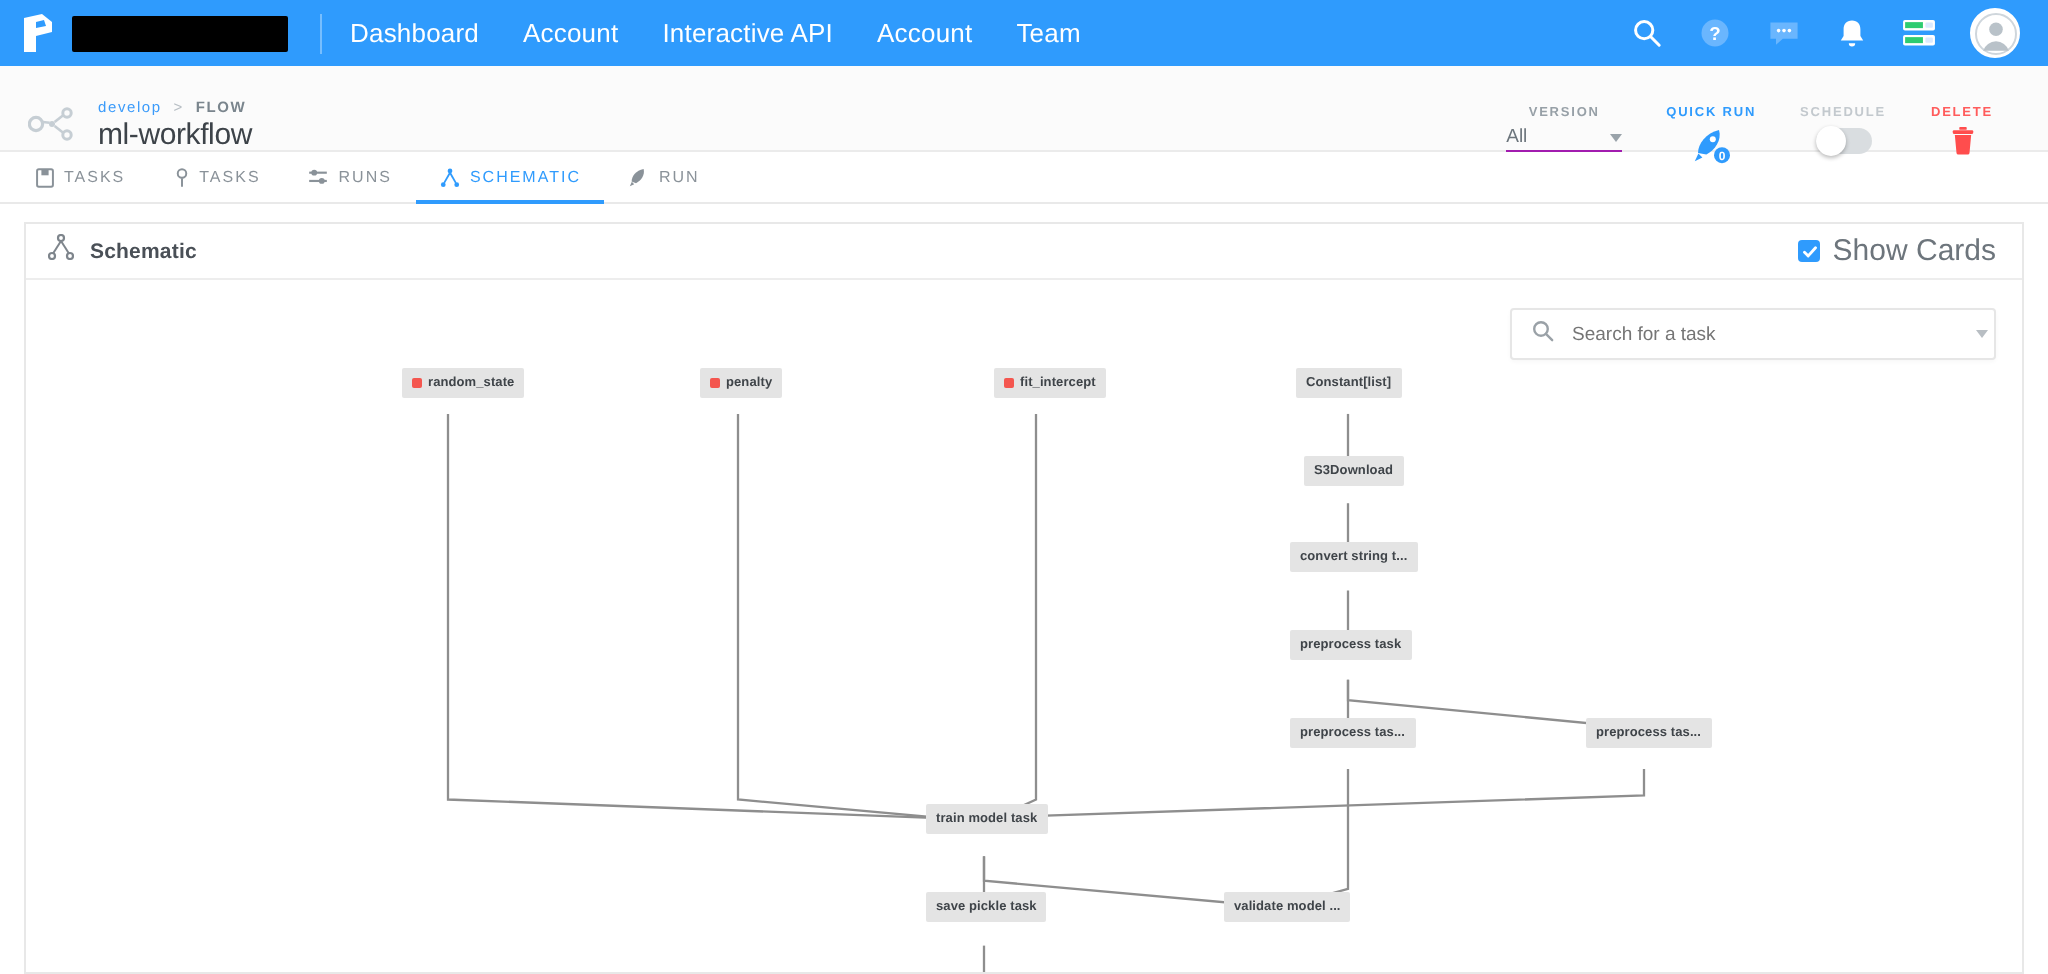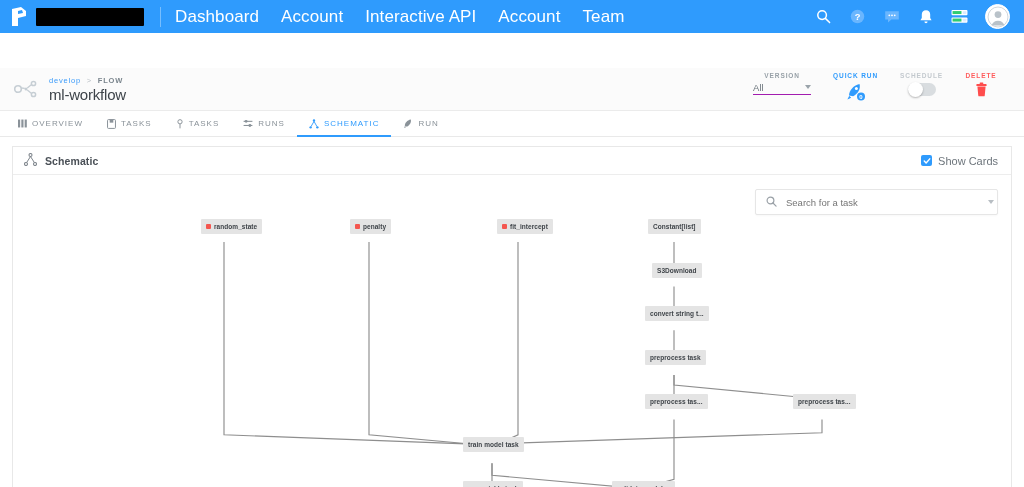--- a/index.html
+++ b/index.html
@@ -33,21 +33,21 @@
     border-radius: 1px;
   }
   .navdiv {
     width: 1px; height: 20px;
     background: rgba(255,255,255,0.35);
     margin: 0 14px 0 16px;
   }
   .navlinks { display: flex; align-items: center; gap: 22px; }
   .navlink {
     color: #ffffff;
-    font-size: 17px;
+    font-size: 13px;
     letter-spacing: 0.1px;
     cursor: pointer;
     white-space: nowrap;
   }
   .navright {
     margin-left: auto;
     display: flex;
     align-items: center;
     gap: 17px;
   }
@@ -66,24 +66,22 @@
     cursor: pointer;
     overflow: hidden;
   }
 
   
   .header {
     height: 43px;
     background: #fbfbfb;
     border-bottom: 1px solid #ebebeb;
     display: flex;
-    align-items: center;
-    padding: 0 16px 0 14px;
+    padding: 16px 16px 0 14px;
     position: relative;
-    margin-top: 35px;
   }
   .flowicon {
     width: 26px; height: 26px;
     margin-right: 9px;
     display: flex; align-items: center; justify-content: center;
     flex: 0 0 auto;
   }
   .titleblock { display: flex; flex-direction: column; justify-content: center; }
   .breadcrumb {
     font-size: 7.5px;
@@ -226,21 +224,21 @@
     align-items: center;
     gap: 6px;
     cursor: pointer;
   }
   .cbx {
     width: 11px; height: 11px;
     background: #2f9bfd;
     border-radius: 2px;
     display: flex; align-items: center; justify-content: center;
   }
-  .showcards-lbl { font-size: 11px; color: #6d757c; }
+  .showcards-lbl { font-size: 15px; color: #6d757c; }
 
   
   .graph {
     position: relative;
     flex: 1 1 auto;
     overflow: hidden;
   }
   .graph svg.edges {
     position: absolute;
     left: 0; top: 0;
@@ -430,30 +428,20 @@
           <path d="M2.6 4.8 h8.8 l-0.9 9.6 a1 1 0 0 1 -1 0.9 h-5 a1 1 0 0 1 -1 -0.9 z" fill="#ff4d4d"></path>
         </svg>
       </div>
     </div>
   </div>
 </div>
 
 <div class="tabs">
   <div class="tab">
     <span class="ticon">
-      <svg width="9" height="9" viewBox="0 0 10 10">
-          <rect x="0" y="0.6" width="2.4" height="8.8" fill="#8a9299"></rect>
-          <rect x="3.7" y="0.6" width="2.4" height="8.8" fill="#8a9299"></rect>
-          <rect x="7.4" y="0.6" width="2.4" height="8.8" fill="#8a9299"></rect>
-        </svg>
-    </span>
-    <span>OVERVIEW</span>
-  </div>
-  <div class="tab">
-    <span class="ticon">
       <svg width="9" height="10" viewBox="0 0 10 11">
           <rect x="0.6" y="0.6" width="8.8" height="9.8" rx="1" fill="none" stroke="#8a9299" stroke-width="1.1"></rect>
           <rect x="3" y="0.6" width="4" height="3.4" fill="#8a9299"></rect>
         </svg>
     </span>
     <span>TASKS</span>
   </div>
   <div class="tab">
     <span class="ticon">
       <svg width="8" height="10" viewBox="0 0 9 11">

